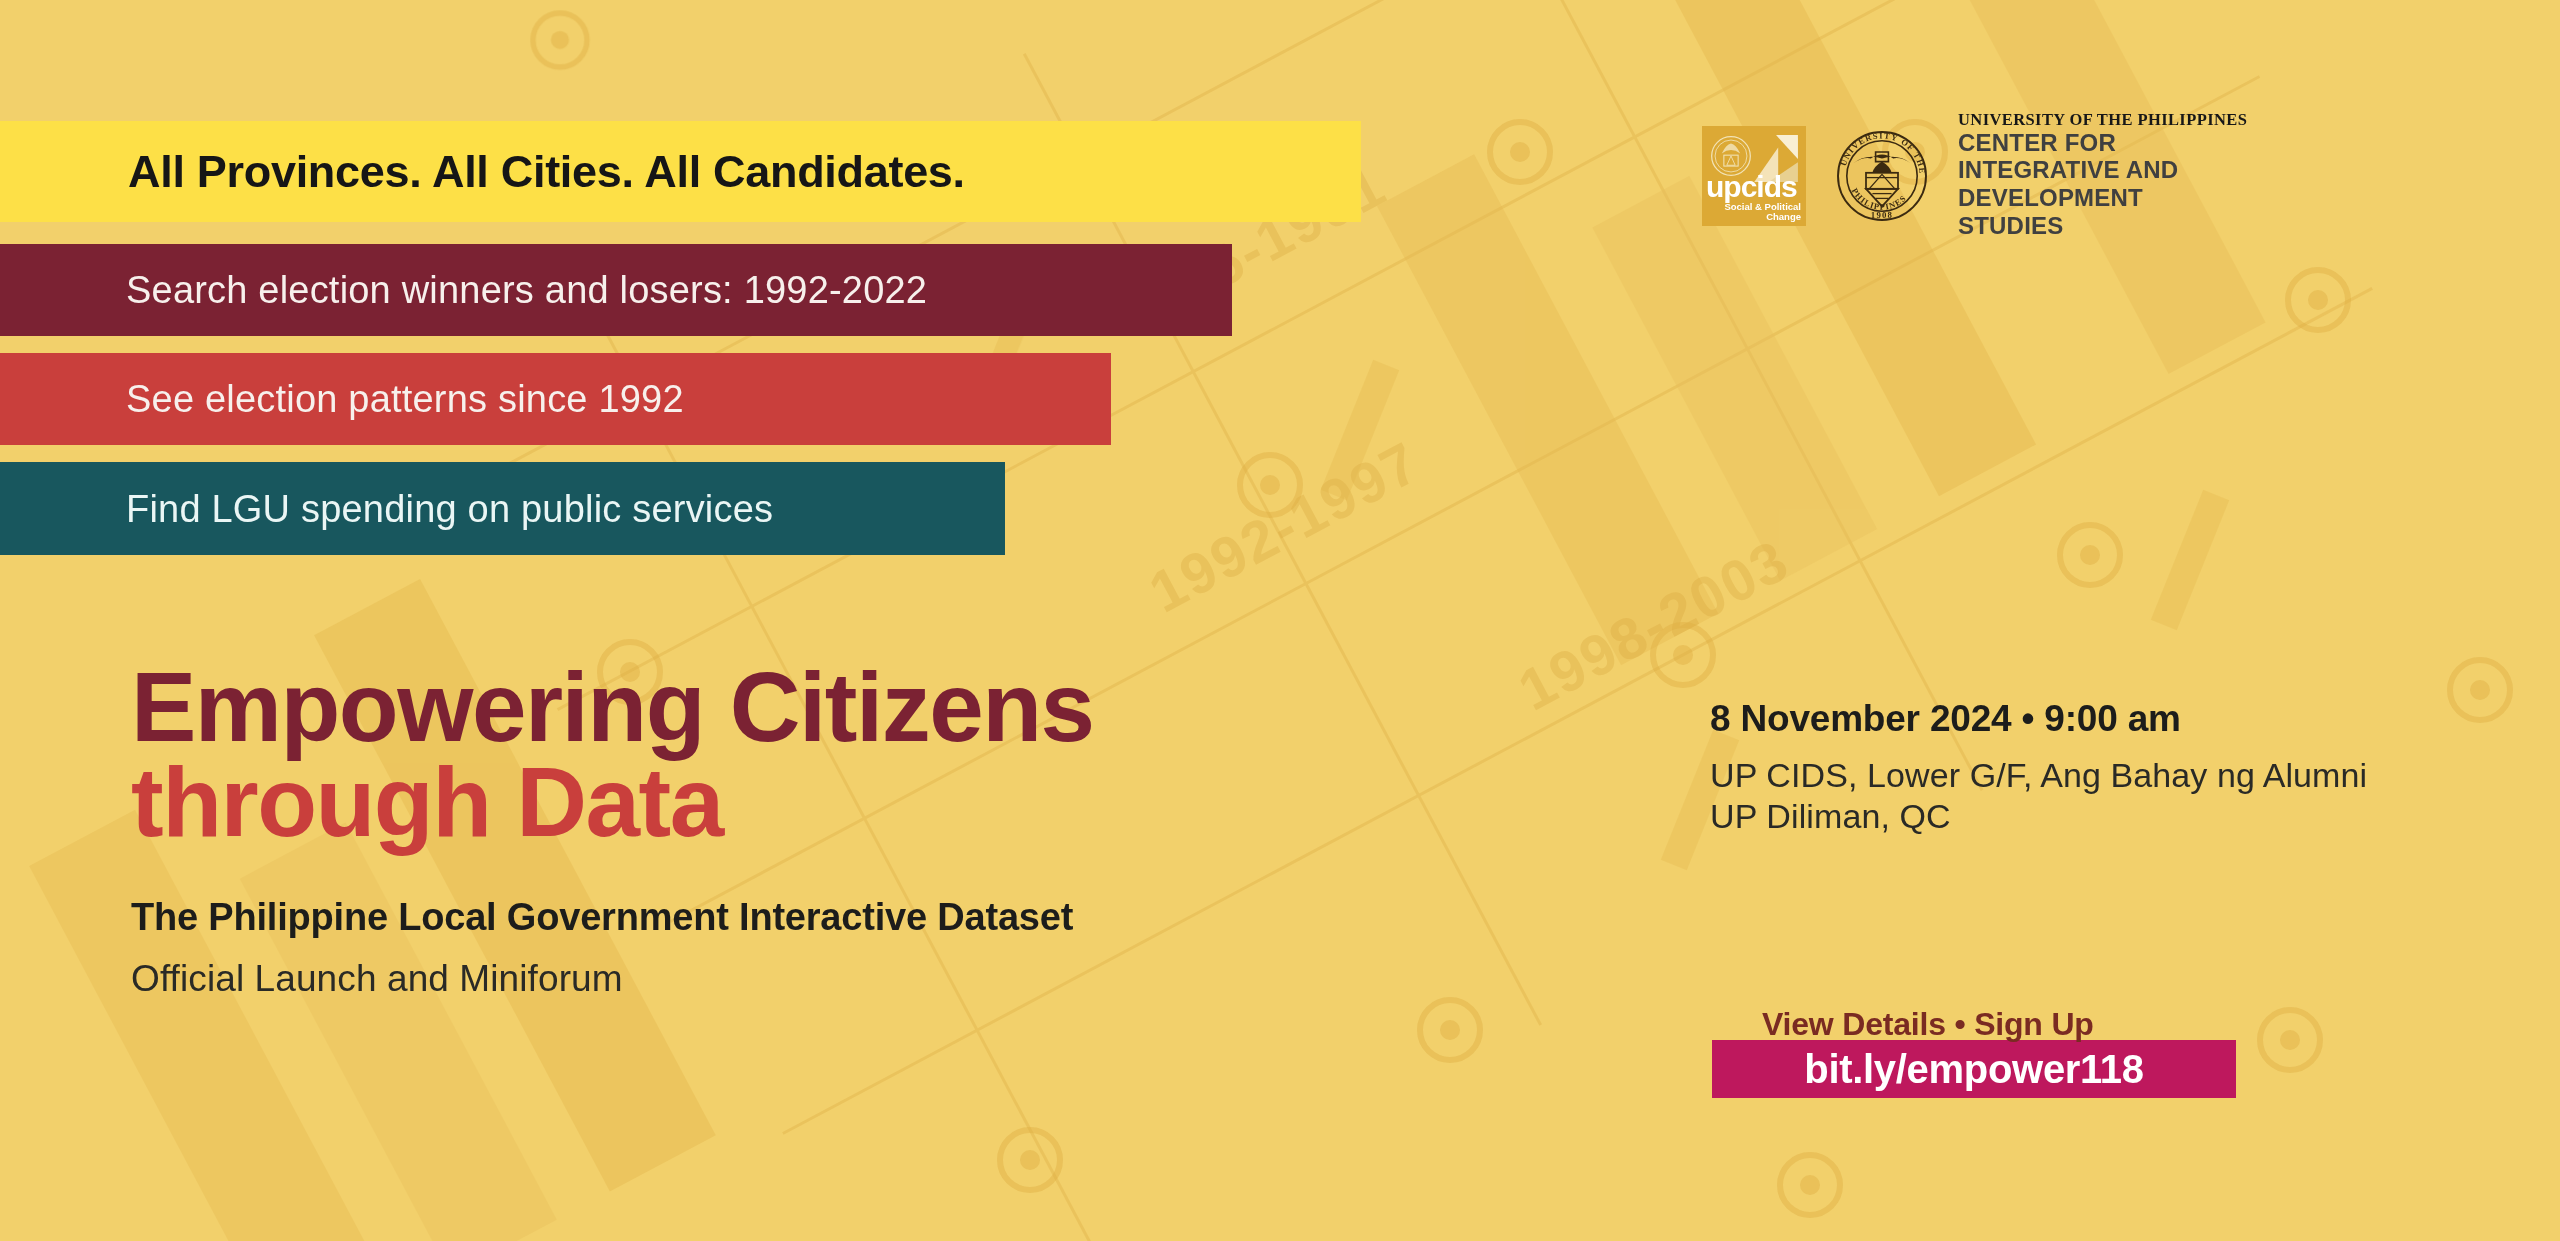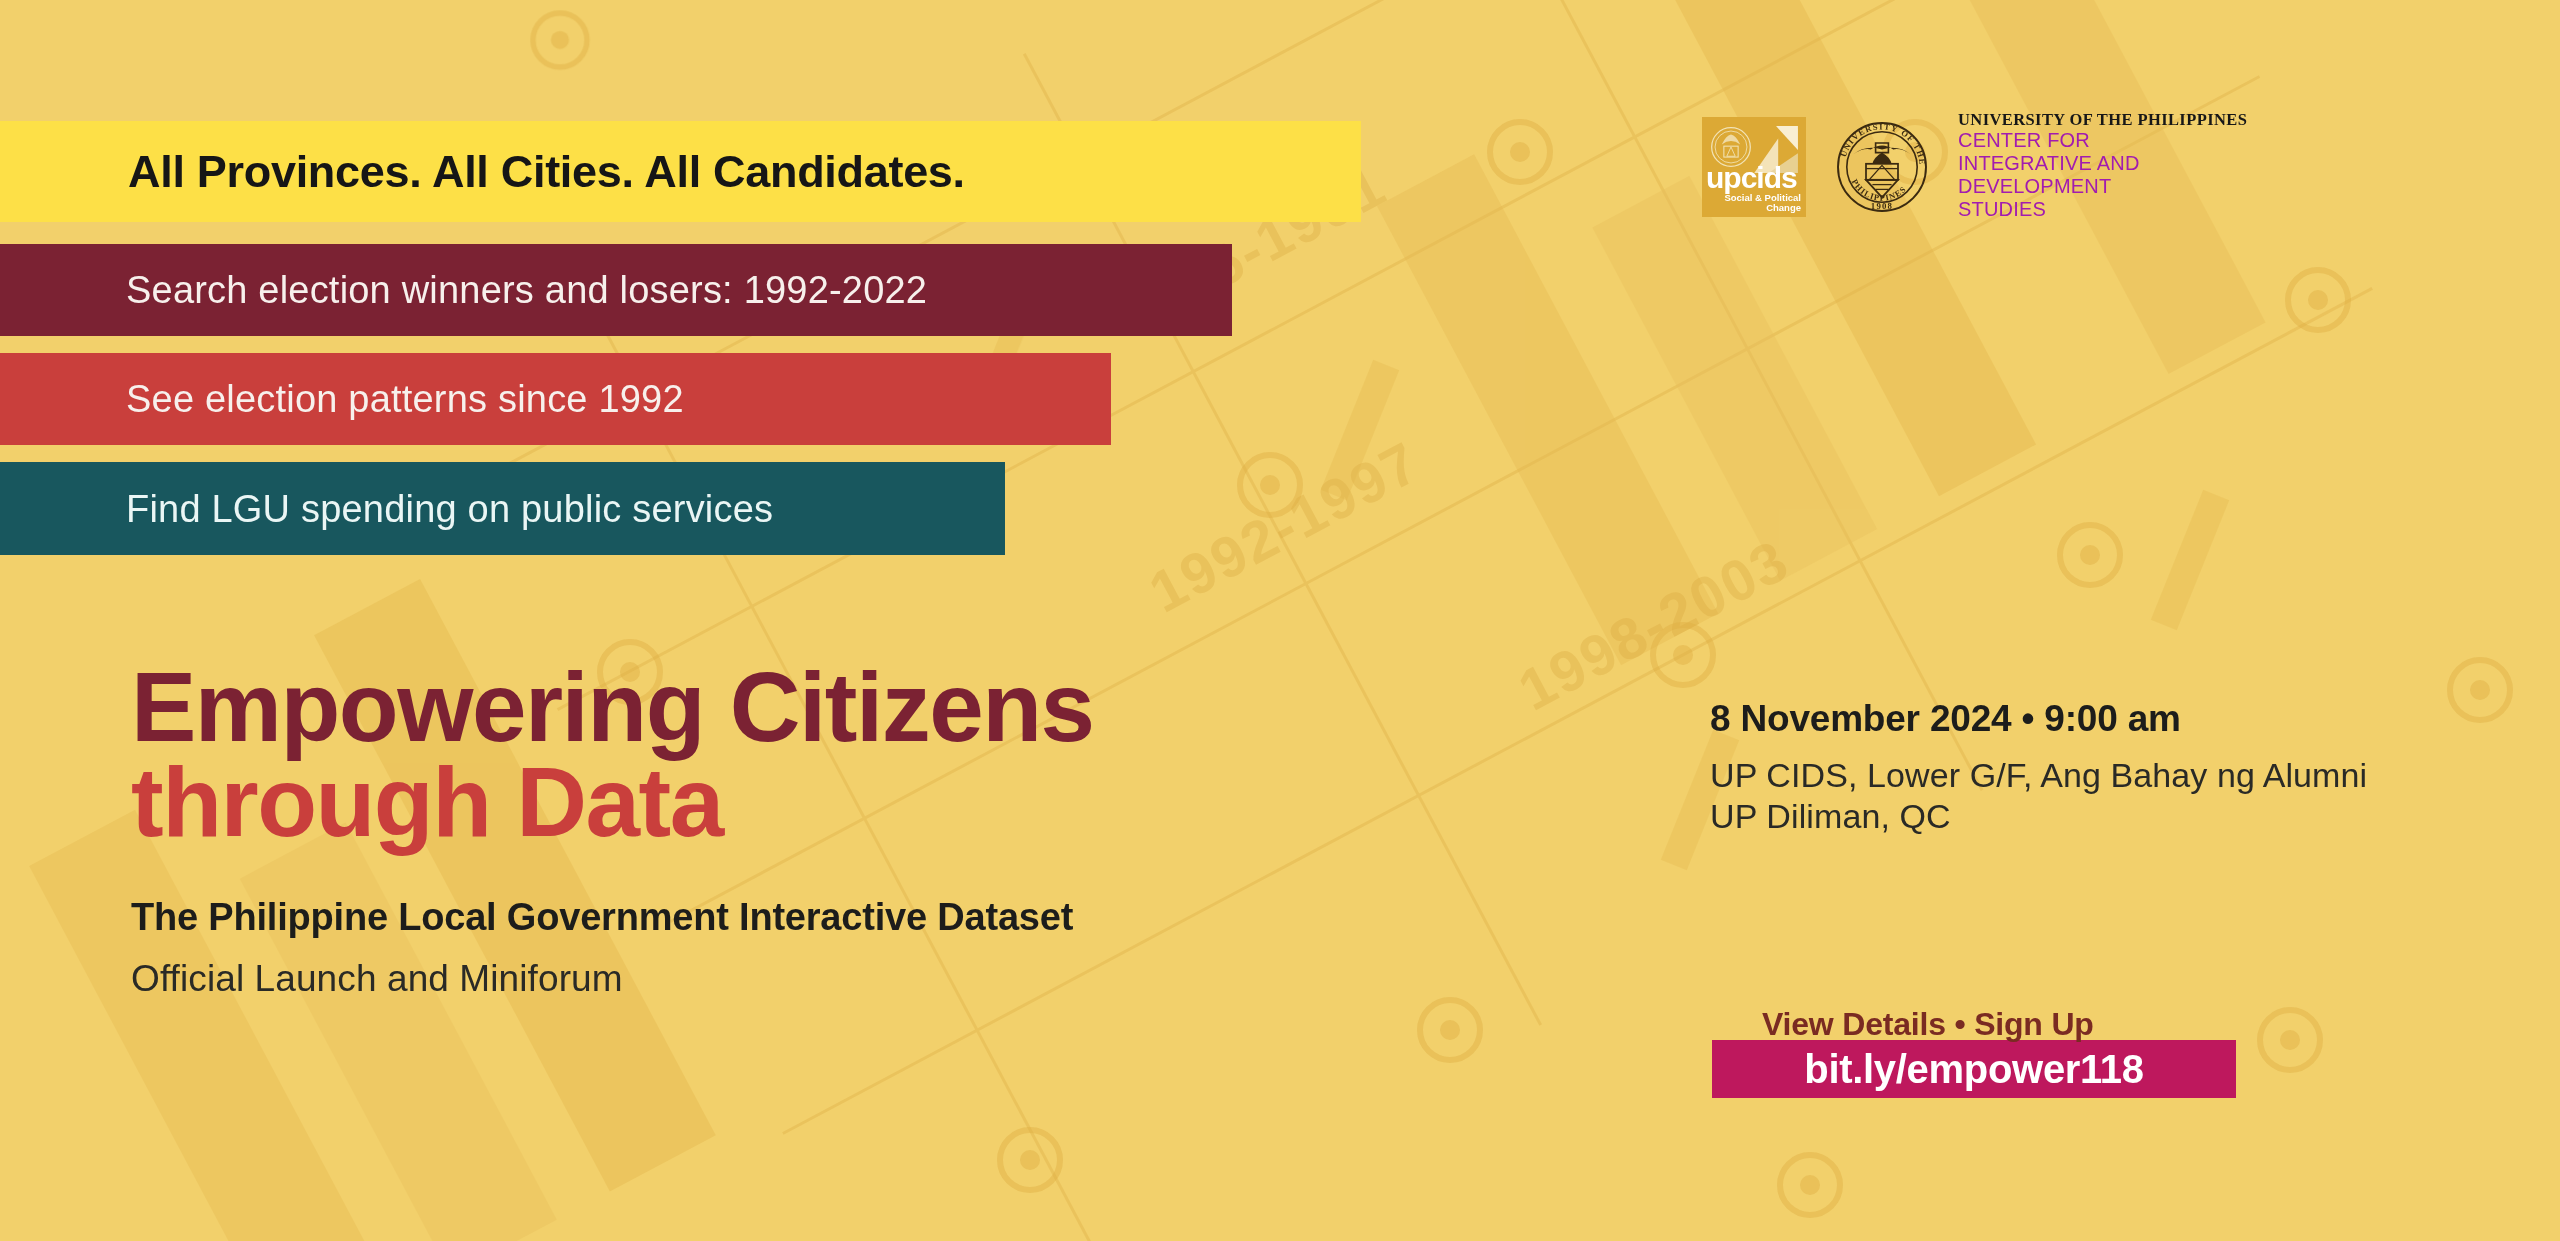--- a/index.html
+++ b/index.html
@@ -118,21 +118,21 @@
 
   #up-seal-wrap { width:96px; height:96px; flex:none; }
 
   #cids-text { line-height:1; }
   #cids-univ {
     font-family:"Liberation Serif", serif;
     font-size:16.5px; font-weight:bold; color:#171717;
     letter-spacing:0.4px; 
   }
   .cids-line {
-    font-size:20px; font-weight:normal; color:#a21caf;
+    font-size:24px; font-weight:bold; color:#404040;
     letter-spacing:0.2px; line-height:1.16;
   }
 
   
   #headline-block { position:absolute; left:131px; top:660px; }
   #title-line1 {
     font-size:98px; font-weight:bold; color:#7B2233;
     line-height:0.97; letter-spacing:-1.5px;
   }
   #title-line2 {

